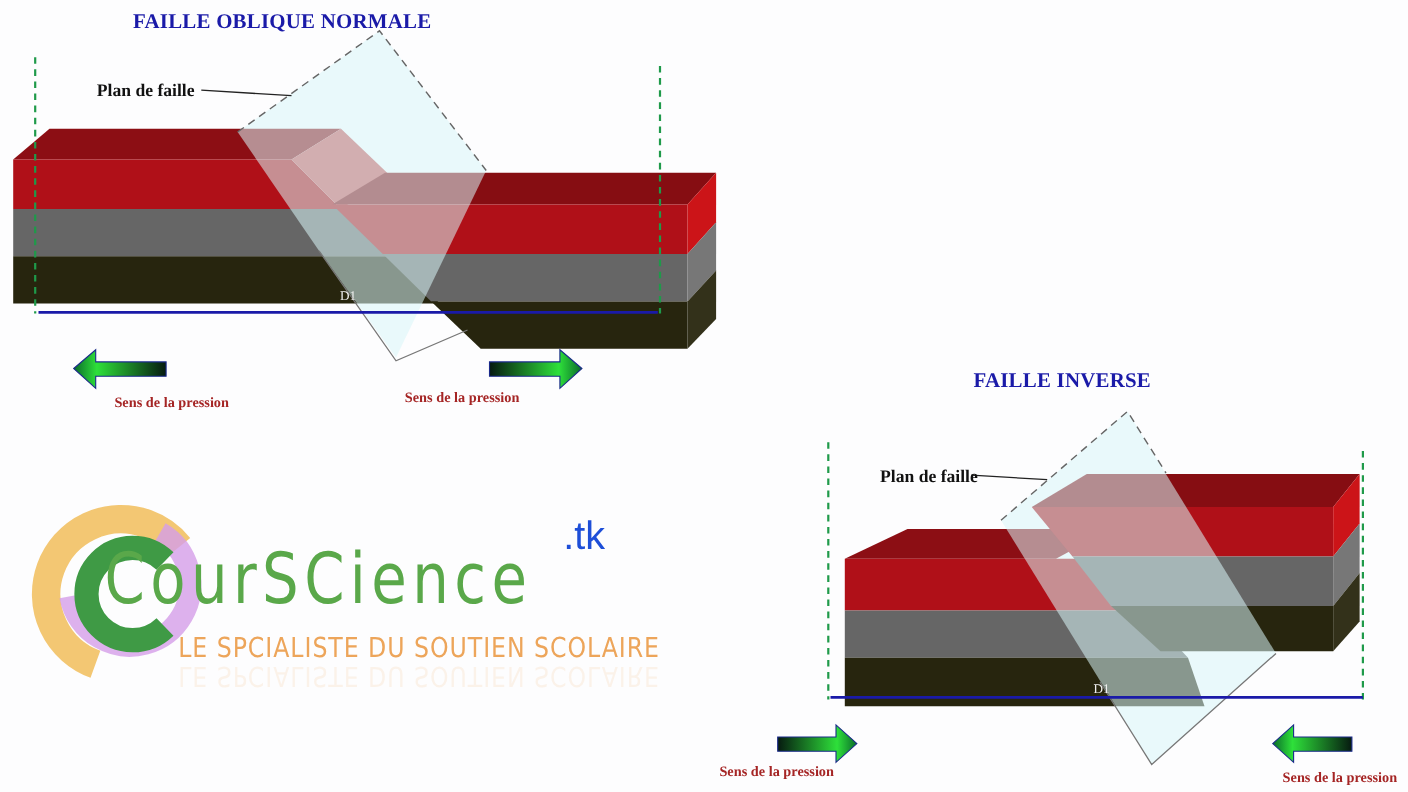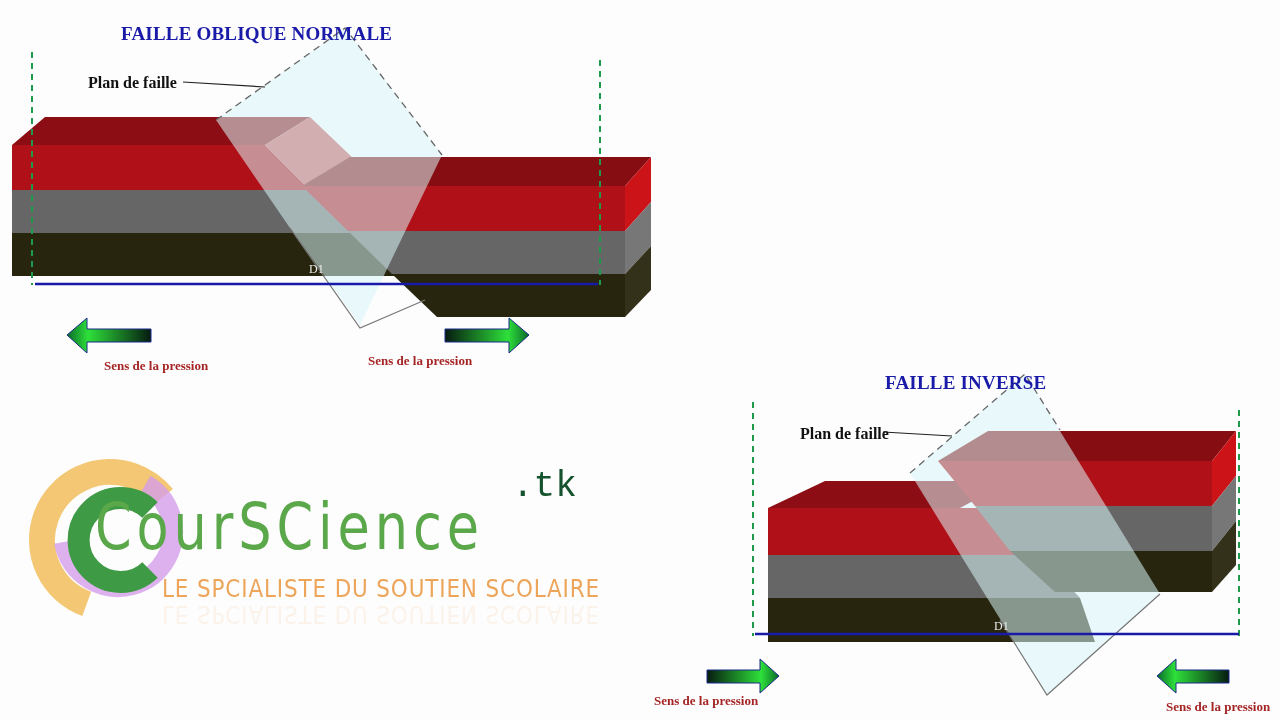--- a/index.html
+++ b/index.html
@@ -3,21 +3,21 @@
 <meta charset="utf-8">
 <style>
   html,body{margin:0;padding:0;}
   body{width:1280px;height:720px;background:#fdfdfe;position:relative;overflow:hidden;font-family:"Liberation Serif","DejaVu Serif",serif;}
   .title{position:absolute;font-weight:bold;color:#1a1aa8;font-size:19px;letter-spacing:0.2px;white-space:nowrap;}
   .label{position:absolute;font-weight:bold;font-size:16px;color:#111;white-space:nowrap;}
   .plabel{position:absolute;font-weight:bold;font-size:13px;color:#a52525;white-space:nowrap;}
   .d1{position:absolute;font-weight:normal;font-size:12px;color:#eee;}
   svg{position:absolute;left:0;top:0;}
   .logo-main{position:absolute;left:95px;top:490px;font-family:"DejaVu Sans","Liberation Sans",sans-serif;font-size:64px;color:#5aa84a;letter-spacing:6px;transform:scaleX(0.82);transform-origin:left top;white-space:nowrap;}
-  .logo-tk{position:absolute;left:512px;top:466px;font-family:Liberation Mono, monospace;font-size:36px;color:#14532d;}
+  .logo-tk{position:absolute;left:512px;top:466px;font-family:Liberation Sans, sans-serif;font-size:36px;color:#1d4ed8;}
   .logo-sub{position:absolute;left:162px;top:574px;font-family:"DejaVu Sans","Liberation Sans",sans-serif;font-size:25px;color:#eda55a;letter-spacing:1px;transform:scaleX(0.86);transform-origin:left top;white-space:nowrap;}
   .logo-sub-reflect{position:absolute;left:162px;top:600px;font-family:"DejaVu Sans","Liberation Sans",sans-serif;font-size:25px;color:#eda55a;opacity:0.12;letter-spacing:1px;transform:scaleX(0.86) scaleY(-1);transform-origin:left center;white-space:nowrap;}
 </style>
 </head>
 <body>
 
 <svg width="1280" height="720" viewBox="0 0 1280 720">
   <defs>
     <linearGradient id="arrR" x1="0" x2="1" y1="0" y2="0">
       <stop offset="0" stop-color="#061a10"></stop>
@@ -109,27 +109,27 @@
     </g>
   </g>
 
   <g>
     <circle cx="110" cy="540" r="68" fill="none" stroke="#f1bd5a" stroke-width="26" stroke-opacity="0.85" stroke-dasharray="250 400" transform="rotate(110 110 540)"></circle>
     <circle cx="118" cy="532" r="55" fill="none" stroke="#d49ee8" stroke-width="20" stroke-opacity="0.8" stroke-dasharray="220 400" transform="rotate(-60 118 532)"></circle>
     <path d="M150 510 A42 42 0 1 0 150 570" fill="none" stroke="#3f9a45" stroke-width="22" stroke-linecap="butt"></path>
   </g>
 </svg>
 
-<div class="title" style="left:121px;top:23px;font-family:Liberation Serif, serif;">FAILLE OBLIQUE NORMALE</div>
+<div class="title" style="left:121px;top:9px;font-family:Liberation Serif, serif;">FAILLE OBLIQUE NORMALE</div>
 <div class="label" style="left:88px;top:74px;">Plan de faille</div>
 <div class="d1" style="left:309px;top:262px;">D1</div>
 <div class="plabel" style="left:104px;top:358px;">Sens de la pression</div>
 <div class="plabel" style="left:368px;top:353px;">Sens de la pression</div>
 
-<div class="title" style="left:885px;top:372px;">FAILLE INVERSE</div>
+<div class="title" style="left:885px;top:336px;">FAILLE INVERSE</div>
 <div class="label" style="left:800px;top:425px;">Plan de faille</div>
 <div class="d1" style="left:994px;top:619px;">D1</div>
 <div class="plabel" style="left:654px;top:693px;">Sens de la pression</div>
 <div class="plabel" style="left:1166px;top:699px;">Sens de la pression</div>
 
 <div class="logo-main">CourSCience</div>
 <div class="logo-tk">.tk</div>
 <div class="logo-sub">LE SPCIALISTE DU SOUTIEN SCOLAIRE</div>
 <div class="logo-sub-reflect">LE SPCIALISTE DU SOUTIEN SCOLAIRE</div>
 

